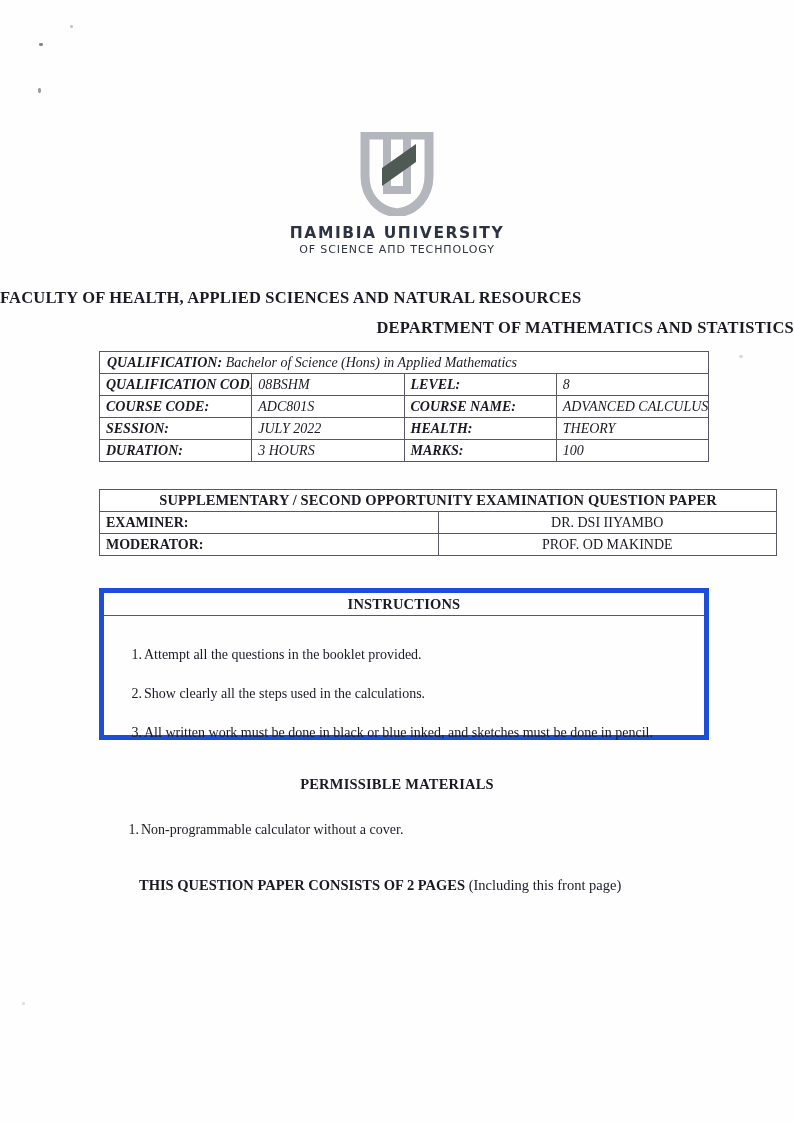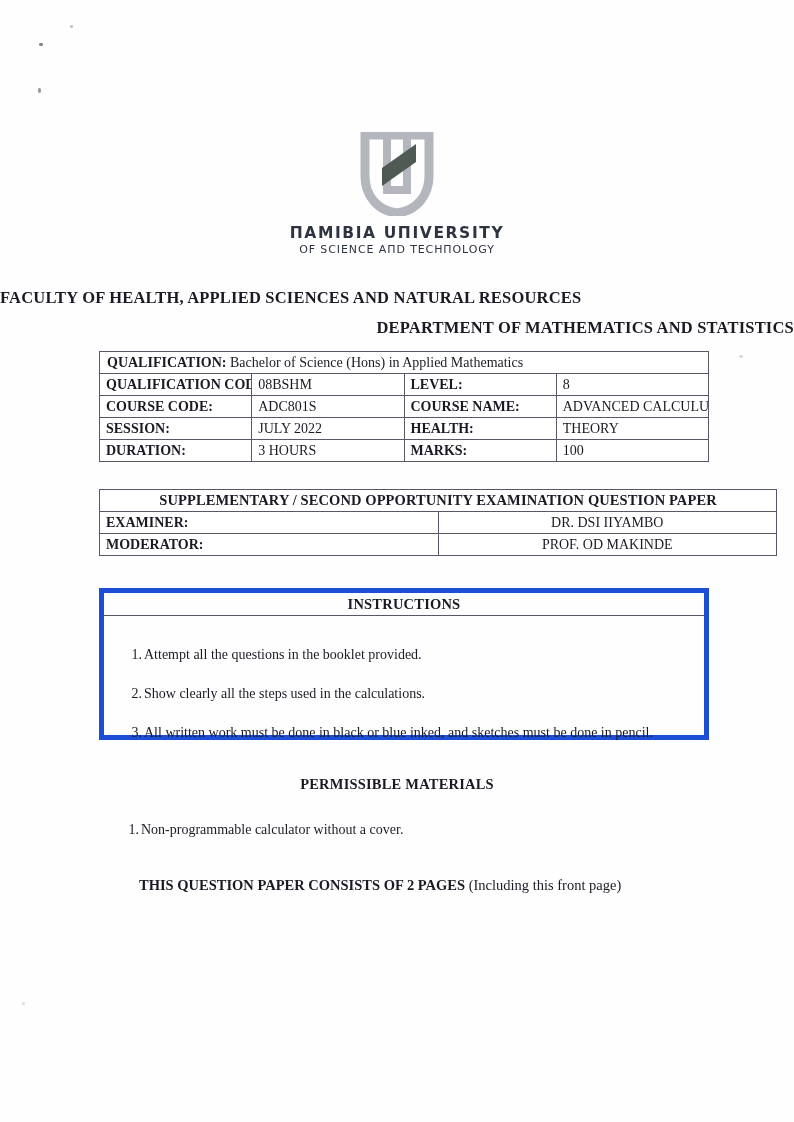--- a/index.html
+++ b/index.html
@@ -100,20 +100,21 @@
     overflow: hidden;
   }
   .lbl { font-weight: bold; }
   .val { font-weight: normal; }
 
   
   #qual-table {
     left: 99px;
     top: 351px;
     width: 610px;
+    font-style: italic;
   }
   #qual-table td { height: 21px; }
   #qual-table .full { padding-left: 7px; }
   #qual-table .k { width: 152px; }
   #qual-table .v { }
   #qual-table .k2 { width: 134px; }
 
   .inline-lbl { font-weight: bold; }
   .inline-val { font-weight: normal; }
 

